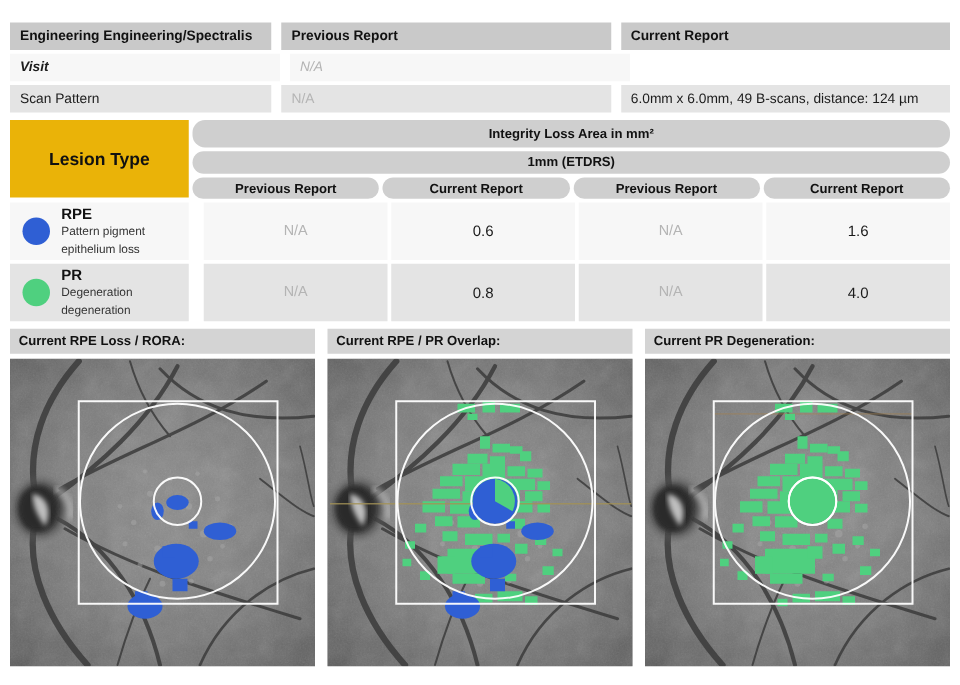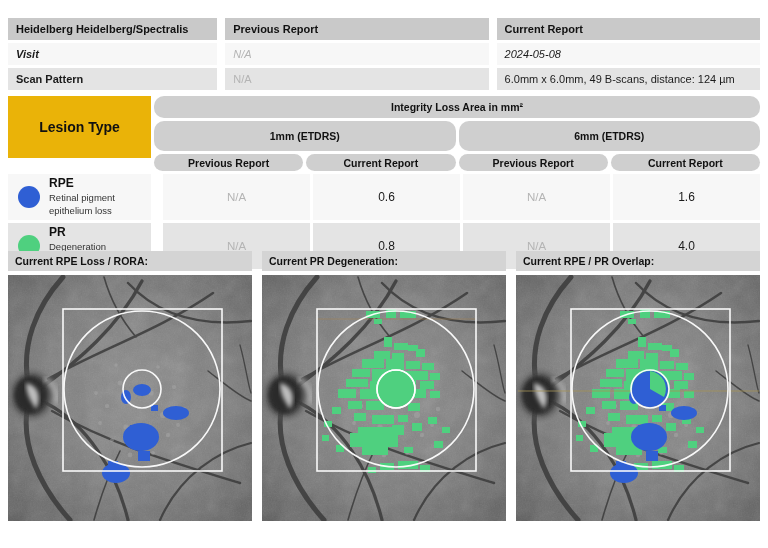--- a/index.html
+++ b/index.html
@@ -26,34 +26,34 @@
   
   #info-table{position:absolute;left:8px;top:18px;width:752px;}
   .info-row{display:flex;gap:8px;margin-bottom:3px;}
   .ic1{width:208px;}
   .ic2{width:264px;}
   .ic3{width:264px;}
   .info-row .hdr-cell{height:22px;padding-left:8px;}
   .info-row .cell{height:22px;padding-left:8px;}
   .rowA .cell{background:#f7f7f7;font-weight:bold;font-size:11px;font-style:italic;}
   .rowA .cell.plain{font-weight:normal;}
-  .rowB .cell{background:#e4e4e4;font-weight:bold;font-size:11px;}
+  .rowB .cell{background:#e4e4e4;font-weight:normal;font-size:11px;}
   .rowB .cell.plain{font-weight:normal;}
 
   
   #lesion-table{position:absolute;left:8px;top:96px;width:752px;}
   .lt-top{display:flex;gap:3px;}
   .lesion-type-cell{
     width:143px;height:62px;background:#eab308;
     display:flex;align-items:center;justify-content:center;
     font-weight:bold;font-size:14px;color:#111;
   }
   .lt-right{flex:1;display:flex;flex-direction:column;gap:3px;}
   .band-all{height:22px;background:#cfcfcf;}
-  .band-pair{display:flex;gap:3px;height:30px;}
+  .band-pair{display:flex;gap:3px;height:18px;}
   .band-pair>div{flex:1;}
   .band-sub{display:flex;gap:3px;height:17px;}
   .band-sub>div{flex:1;}
 
   .lt-row{display:flex;gap:3px;margin-top:3px;}
   .lt-row .legend{
     width:143px;display:flex;align-items:center;padding-left:10px;box-sizing:border-box;
   }
   .lt-row .vcells{flex:1;display:flex;gap:3px;}
   .lt-row .vcells>div{flex:1;display:flex;align-items:center;justify-content:center;}
@@ -62,82 +62,80 @@
   .lt-row{height:46px;gap:12px;}
 
   .dot{width:22px;height:22px;border-radius:50%;flex:0 0 auto;margin-right:9px;}
   .dot-rpe{background:#2f5fd4;}
   .dot-pr{background:#4fd07f;}
   .leg-text{line-height:1.22;}
   .leg-abbr{font-weight:bold;font-size:12px;color:#111;}
   .leg-desc{font-size:9.5px;color:#333;}
 
   
-  #panels{position:absolute;left:8px;top:251px;width:752px;display:flex;gap:10px;}
+  #panels{position:absolute;left:8px;top:263px;width:752px;display:flex;gap:10px;}
   .panel{width:244px;}
   .panel-title{
     height:20px;background:#d4d4d4;display:flex;align-items:center;
     padding-left:7px;font-weight:bold;font-size:10.5px;color:#111;
     box-sizing:border-box;
   }
   .fundus-wrap{margin-top:4px;width:244px;height:246px;position:relative;overflow:hidden;background:#6e6e6e;}
   .fundus-wrap svg{display:block;width:244px;height:246px;}
 </style>
 </head>
 <body>
 
 <div id="info-table">
 
   <div class="info-row">
-    <div class="hdr-cell ic1">Heidelberg Heidelberg/Spectralis</div>
+    <div class="hdr-cell ic1">Engineering Engineering/Spectralis</div>
     <div class="hdr-cell ic2">Previous Report</div>
     <div class="hdr-cell ic3">Current Report</div>
   </div>
 
   <div class="info-row rowA">
     <div class="cell ic1">Visit</div>
     <div class="cell ic2 plain na">N/A</div>
-    <div class="cell ic3 plain">2024-05-08</div>
   </div>
 
   <div class="info-row rowB">
     <div class="cell ic1">Scan Pattern</div>
     <div class="cell ic2 plain na">N/A</div>
     <div class="cell ic3 plain">6.0mm x 6.0mm, 49 B-scans, distance: 124 µm</div>
   </div>
 </div>
 
 <div id="lesion-table">
 
   <div class="lt-top">
     <div class="lesion-type-cell">Lesion Type</div>
 
     <div class="lt-right">
       <div class="band-all sub-hdr">Integrity Loss Area in mm²</div>
 
       <div class="band-pair">
         <div class="sub-hdr">1mm (ETDRS)</div>
-        <div class="sub-hdr">6mm (ETDRS)</div>
       </div>
 
       <div class="band-sub">
         <div class="sub-hdr">Previous Report</div>
         <div class="sub-hdr">Current Report</div>
         <div class="sub-hdr">Previous Report</div>
         <div class="sub-hdr">Current Report</div>
       </div>
     </div>
   </div>
 
   <div class="lt-row row-light">
     <div class="legend">
       <span class="dot dot-rpe"></span>
       <span class="leg-text">
         <span class="leg-abbr">RPE</span><br>
-        <span class="leg-desc">Retinal pigment</span><br>
+        <span class="leg-desc">Pattern pigment</span><br>
         <span class="leg-desc">epithelium loss</span>
       </span>
     </div>
     <div class="vcells">
       <div class="na">N/A</div>
       <div class="val">0.6</div>
       <div class="na">N/A</div>
       <div class="val">1.6</div>
     </div>
   </div>
@@ -252,71 +250,71 @@
         <g fill="none" stroke="#ffffff" stroke-width="1.6" opacity="0.95">
           <rect x="55" y="34" width="159" height="162"></rect>
           <circle cx="134" cy="114" r="78"></circle>
           <circle cx="134" cy="114" r="19"></circle>
         </g>
       </svg>
     </div>
   </div>
 
   <div class="panel">
-    <div class="panel-title">Current PR Degeneration:</div>
+    <div class="panel-title">Current RPE / PR Overlap:</div>
     <div class="fundus-wrap">
       <svg viewBox="0 0 244 246" preserveAspectRatio="none">
         <defs>
-          <radialGradient id="bgB" cx="52%" cy="48%" r="72%">
+          <radialGradient id="bgC" cx="52%" cy="48%" r="72%">
             <stop offset="0%" stop-color="#8c8c8c"></stop>
             <stop offset="55%" stop-color="#7b7b7b"></stop>
             <stop offset="100%" stop-color="#5d5d5d"></stop>
           </radialGradient>
-          <radialGradient id="discB" cx="50%" cy="50%" r="50%">
+          <radialGradient id="discC" cx="50%" cy="50%" r="50%">
             <stop offset="0%" stop-color="#2e2e2e"></stop>
             <stop offset="60%" stop-color="#3a3a3a"></stop>
             <stop offset="100%" stop-color="#6a6a6a" stop-opacity="0"></stop>
           </radialGradient>
-          <filter id="blurB">
+          <filter id="blurC">
               <feGaussianBlur stdDeviation="2.2"></feGaussianBlur>
             </filter>
-          <filter id="grainB">
+          <filter id="grainC">
             <feTurbulence type="fractalNoise" baseFrequency="0.75" numOctaves="3" seed="7"></feTurbulence>
             <feColorMatrix type="saturate" values="0"></feColorMatrix>
           </filter>
-          <filter id="mottleB">
+          <filter id="mottleC">
             <feTurbulence type="fractalNoise" baseFrequency="0.05" numOctaves="4" seed="3"></feTurbulence>
             <feColorMatrix type="saturate" values="0"></feColorMatrix>
           </filter>
         </defs>
 
-        <rect width="244" height="246" fill="url(#bgB)"></rect>
-        <rect width="244" height="246" filter="url(#mottleB)" opacity="0.20"></rect>
-        <rect width="244" height="246" filter="url(#grainB)" opacity="0.13"></rect>
+        <rect width="244" height="246" fill="url(#bgC)"></rect>
+        <rect width="244" height="246" filter="url(#mottleC)" opacity="0.20"></rect>
+        <rect width="244" height="246" filter="url(#grainC)" opacity="0.13"></rect>
 
         <g stroke="#3b3b3b" fill="none" stroke-linecap="round" opacity="0.85">
           <path d="M22,118 C10,70 30,30 55,2" stroke-width="5"></path>
           <path d="M22,122 C8,168 35,215 62,245" stroke-width="5"></path>
           <path d="M34,112 C70,86 110,52 134,6" stroke-width="3.4"></path>
           <path d="M38,128 C80,150 108,196 120,245" stroke-width="3.2"></path>
           <path d="M40,104 C92,74 150,56 205,18" stroke-width="2.6"></path>
           <path d="M44,136 C100,168 160,186 232,208" stroke-width="2.4"></path>
           <path d="M120,8 C150,40 190,52 243,46" stroke-width="2.4"></path>
           <path d="M152,245 C172,200 210,176 243,168" stroke-width="2.2"></path>
           <path d="M96,2 C104,30 116,48 128,62" stroke-width="1.6"></path>
           <path d="M86,245 C96,210 104,192 112,176" stroke-width="1.6"></path>
           <path d="M200,96 C218,110 232,122 243,126" stroke-width="1.5"></path>
           <path d="M232,70 C238,92 240,110 243,118" stroke-width="1.3"></path>
         </g>
 
         <g>
-          <ellipse cx="24" cy="120" rx="25" ry="28" fill="url(#discB)" filter="url(#blurB)"></ellipse>
-          <ellipse cx="22" cy="120" rx="15" ry="18" fill="#2b2b2b" filter="url(#blurB)"></ellipse>
-          <path d="M18,108 C30,110 34,122 28,134 C24,128 18,120 18,108Z" fill="#d9d9d9" opacity="0.85" filter="url(#blurB)"></path>
-          <path d="M36,104 C46,108 50,118 48,128" stroke="#cfcfcf" stroke-width="6" fill="none" opacity="0.45" filter="url(#blurB)"></path>
+          <ellipse cx="24" cy="120" rx="25" ry="28" fill="url(#discC)" filter="url(#blurC)"></ellipse>
+          <ellipse cx="22" cy="120" rx="15" ry="18" fill="#2b2b2b" filter="url(#blurC)"></ellipse>
+          <path d="M18,108 C30,110 34,122 28,134 C24,128 18,120 18,108Z" fill="#d9d9d9" opacity="0.85" filter="url(#blurC)"></path>
+          <path d="M36,104 C46,108 50,118 48,128" stroke="#cfcfcf" stroke-width="6" fill="none" opacity="0.45" filter="url(#blurC)"></path>
         </g>
 
         <g fill="#adadad" opacity="0.42">
           <circle cx="112" cy="108" r="2.4"></circle>
             <circle cx="128" cy="96" r="2"></circle>
           <circle cx="143" cy="118" r="2.6"></circle>
             <circle cx="99" cy="131" r="2.2"></circle>
           <circle cx="155" cy="140" r="3"></circle>
             <circle cx="118" cy="152" r="2.6"></circle>
           <circle cx="134" cy="166" r="2.3"></circle>
@@ -325,22 +323,20 @@
             <circle cx="88" cy="118" r="1.9"></circle>
           <circle cx="150" cy="92" r="1.8"></circle>
             <circle cx="122" cy="180" r="2.4"></circle>
           <circle cx="160" cy="160" r="2.2"></circle>
             <circle cx="92" cy="148" r="2"></circle>
           <circle cx="176" cy="134" r="2.2"></circle>
             <circle cx="108" cy="90" r="1.7"></circle>
           <circle cx="145" cy="178" r="2"></circle>
             <circle cx="170" cy="150" r="1.9"></circle>
         </g>
-
-        <line x1="55" y1="44" x2="214" y2="44" stroke="#a3804f" stroke-width="1" opacity="0.55"></line>
 
         <g fill="#4fd07f">
           <rect x="104" y="36" width="14" height="7"></rect>
             <rect x="124" y="34" width="10" height="9"></rect>
           <rect x="138" y="36" width="16" height="7"></rect>
             <rect x="112" y="44" width="8" height="5"></rect>
           <rect x="122" y="62" width="8" height="10"></rect>
             <rect x="132" y="68" width="14" height="7"></rect>
           <rect x="146" y="70" width="10" height="6"></rect>
             <rect x="112" y="76" width="16" height="8"></rect>
@@ -380,83 +376,97 @@
             <rect x="60" y="160" width="7" height="6"></rect>
           <rect x="118" y="188" width="14" height="7"></rect>
             <rect x="136" y="186" width="20" height="8"></rect>
           <rect x="158" y="190" width="10" height="7"></rect>
             <rect x="106" y="192" width="8" height="6"></rect>
           <rect x="172" y="166" width="9" height="7"></rect>
             <rect x="180" y="152" width="8" height="6"></rect>
           <rect x="142" y="172" width="9" height="6"></rect>
         </g>
 
+        <g fill="#2f5fd4">
+          <ellipse cx="134" cy="115" rx="9" ry="6"></ellipse>
+          <ellipse cx="118" cy="122" rx="5" ry="7"></ellipse>
+          <ellipse cx="168" cy="138" rx="13" ry="7"></ellipse>
+          <ellipse cx="133" cy="162" rx="18" ry="14"></ellipse>
+          <rect x="122" y="150" width="10" height="9"></rect>
+          <rect x="130" y="176" width="12" height="10"></rect>
+          <ellipse cx="108" cy="198" rx="14" ry="10"></ellipse>
+          <rect x="100" y="186" width="10" height="8"></rect>
+          <rect x="143" y="130" width="7" height="6"></rect>
+        </g>
+
+        <line x1="2" y1="116" x2="243" y2="116" stroke="#a39256" stroke-width="1.2" opacity="0.8"></line>
+
         <g fill="none" stroke="#ffffff" stroke-width="1.6" opacity="0.95">
           <rect x="55" y="34" width="159" height="162"></rect>
           <circle cx="134" cy="114" r="78"></circle>
-          <circle cx="134" cy="114" r="19"></circle>
-        </g>
-        <circle cx="134" cy="114" r="18" fill="#4fd07f"></circle>
+        </g>
+        <circle cx="134" cy="114" r="18" fill="#2f5fd4"></circle>
+        <path d="M134,96 A18,18 0 0 1 148,122 L134,114 Z" fill="#4fd07f"></path>
         <circle cx="134" cy="114" r="19" fill="none" stroke="#ffffff" stroke-width="1.6" opacity="0.95"></circle>
       </svg>
     </div>
   </div>
 
   <div class="panel">
-    <div class="panel-title">Current RPE / PR Overlap:</div>
+    <div class="panel-title">Current PR Degeneration:</div>
     <div class="fundus-wrap">
       <svg viewBox="0 0 244 246" preserveAspectRatio="none">
         <defs>
-          <radialGradient id="bgC" cx="52%" cy="48%" r="72%">
+          <radialGradient id="bgB" cx="52%" cy="48%" r="72%">
             <stop offset="0%" stop-color="#8c8c8c"></stop>
             <stop offset="55%" stop-color="#7b7b7b"></stop>
             <stop offset="100%" stop-color="#5d5d5d"></stop>
           </radialGradient>
-          <radialGradient id="discC" cx="50%" cy="50%" r="50%">
+          <radialGradient id="discB" cx="50%" cy="50%" r="50%">
             <stop offset="0%" stop-color="#2e2e2e"></stop>
             <stop offset="60%" stop-color="#3a3a3a"></stop>
             <stop offset="100%" stop-color="#6a6a6a" stop-opacity="0"></stop>
           </radialGradient>
-          <filter id="blurC">
+          <filter id="blurB">
               <feGaussianBlur stdDeviation="2.2"></feGaussianBlur>
             </filter>
-          <filter id="grainC">
+          <filter id="grainB">
             <feTurbulence type="fractalNoise" baseFrequency="0.75" numOctaves="3" seed="7"></feTurbulence>
             <feColorMatrix type="saturate" values="0"></feColorMatrix>
           </filter>
-          <filter id="mottleC">
+          <filter id="mottleB">
             <feTurbulence type="fractalNoise" baseFrequency="0.05" numOctaves="4" seed="3"></feTurbulence>
             <feColorMatrix type="saturate" values="0"></feColorMatrix>
           </filter>
         </defs>
 
-        <rect width="244" height="246" fill="url(#bgC)"></rect>
-        <rect width="244" height="246" filter="url(#mottleC)" opacity="0.20"></rect>
-        <rect width="244" height="246" filter="url(#grainC)" opacity="0.13"></rect>
+        <rect width="244" height="246" fill="url(#bgB)"></rect>
+        <rect width="244" height="246" filter="url(#mottleB)" opacity="0.20"></rect>
+        <rect width="244" height="246" filter="url(#grainB)" opacity="0.13"></rect>
 
         <g stroke="#3b3b3b" fill="none" stroke-linecap="round" opacity="0.85">
           <path d="M22,118 C10,70 30,30 55,2" stroke-width="5"></path>
           <path d="M22,122 C8,168 35,215 62,245" stroke-width="5"></path>
           <path d="M34,112 C70,86 110,52 134,6" stroke-width="3.4"></path>
           <path d="M38,128 C80,150 108,196 120,245" stroke-width="3.2"></path>
           <path d="M40,104 C92,74 150,56 205,18" stroke-width="2.6"></path>
           <path d="M44,136 C100,168 160,186 232,208" stroke-width="2.4"></path>
           <path d="M120,8 C150,40 190,52 243,46" stroke-width="2.4"></path>
           <path d="M152,245 C172,200 210,176 243,168" stroke-width="2.2"></path>
           <path d="M96,2 C104,30 116,48 128,62" stroke-width="1.6"></path>
           <path d="M86,245 C96,210 104,192 112,176" stroke-width="1.6"></path>
           <path d="M200,96 C218,110 232,122 243,126" stroke-width="1.5"></path>
           <path d="M232,70 C238,92 240,110 243,118" stroke-width="1.3"></path>
         </g>
 
         <g>
-          <ellipse cx="24" cy="120" rx="25" ry="28" fill="url(#discC)" filter="url(#blurC)"></ellipse>
-          <ellipse cx="22" cy="120" rx="15" ry="18" fill="#2b2b2b" filter="url(#blurC)"></ellipse>
-          <path d="M18,108 C30,110 34,122 28,134 C24,128 18,120 18,108Z" fill="#d9d9d9" opacity="0.85" filter="url(#blurC)"></path>
-          <path d="M36,104 C46,108 50,118 48,128" stroke="#cfcfcf" stroke-width="6" fill="none" opacity="0.45" filter="url(#blurC)"></path>
+          <ellipse cx="24" cy="120" rx="25" ry="28" fill="url(#discB)" filter="url(#blurB)"></ellipse>
+          <ellipse cx="22" cy="120" rx="15" ry="18" fill="#2b2b2b" filter="url(#blurB)"></ellipse>
+          <path d="M18,108 C30,110 34,122 28,134 C24,128 18,120 18,108Z" fill="#d9d9d9" opacity="0.85" filter="url(#blurB)"></path>
+          <path d="M36,104 C46,108 50,118 48,128" stroke="#cfcfcf" stroke-width="6" fill="none" opacity="0.45" filter="url(#blurB)"></path>
         </g>
 
         <g fill="#adadad" opacity="0.42">
           <circle cx="112" cy="108" r="2.4"></circle>
             <circle cx="128" cy="96" r="2"></circle>
           <circle cx="143" cy="118" r="2.6"></circle>
             <circle cx="99" cy="131" r="2.2"></circle>
           <circle cx="155" cy="140" r="3"></circle>
             <circle cx="118" cy="152" r="2.6"></circle>
           <circle cx="134" cy="166" r="2.3"></circle>
@@ -465,20 +475,22 @@
             <circle cx="88" cy="118" r="1.9"></circle>
           <circle cx="150" cy="92" r="1.8"></circle>
             <circle cx="122" cy="180" r="2.4"></circle>
           <circle cx="160" cy="160" r="2.2"></circle>
             <circle cx="92" cy="148" r="2"></circle>
           <circle cx="176" cy="134" r="2.2"></circle>
             <circle cx="108" cy="90" r="1.7"></circle>
           <circle cx="145" cy="178" r="2"></circle>
             <circle cx="170" cy="150" r="1.9"></circle>
         </g>
+
+        <line x1="55" y1="44" x2="214" y2="44" stroke="#a3804f" stroke-width="1" opacity="0.55"></line>
 
         <g fill="#4fd07f">
           <rect x="104" y="36" width="14" height="7"></rect>
             <rect x="124" y="34" width="10" height="9"></rect>
           <rect x="138" y="36" width="16" height="7"></rect>
             <rect x="112" y="44" width="8" height="5"></rect>
           <rect x="122" y="62" width="8" height="10"></rect>
             <rect x="132" y="68" width="14" height="7"></rect>
           <rect x="146" y="70" width="10" height="6"></rect>
             <rect x="112" y="76" width="16" height="8"></rect>
@@ -518,37 +530,23 @@
             <rect x="60" y="160" width="7" height="6"></rect>
           <rect x="118" y="188" width="14" height="7"></rect>
             <rect x="136" y="186" width="20" height="8"></rect>
           <rect x="158" y="190" width="10" height="7"></rect>
             <rect x="106" y="192" width="8" height="6"></rect>
           <rect x="172" y="166" width="9" height="7"></rect>
             <rect x="180" y="152" width="8" height="6"></rect>
           <rect x="142" y="172" width="9" height="6"></rect>
         </g>
 
-        <g fill="#2f5fd4">
-          <ellipse cx="134" cy="115" rx="9" ry="6"></ellipse>
-          <ellipse cx="118" cy="122" rx="5" ry="7"></ellipse>
-          <ellipse cx="168" cy="138" rx="13" ry="7"></ellipse>
-          <ellipse cx="133" cy="162" rx="18" ry="14"></ellipse>
-          <rect x="122" y="150" width="10" height="9"></rect>
-          <rect x="130" y="176" width="12" height="10"></rect>
-          <ellipse cx="108" cy="198" rx="14" ry="10"></ellipse>
-          <rect x="100" y="186" width="10" height="8"></rect>
-          <rect x="143" y="130" width="7" height="6"></rect>
-        </g>
-
-        <line x1="2" y1="116" x2="243" y2="116" stroke="#a39256" stroke-width="1.2" opacity="0.8"></line>
-
         <g fill="none" stroke="#ffffff" stroke-width="1.6" opacity="0.95">
           <rect x="55" y="34" width="159" height="162"></rect>
           <circle cx="134" cy="114" r="78"></circle>
-        </g>
-        <circle cx="134" cy="114" r="18" fill="#2f5fd4"></circle>
-        <path d="M134,96 A18,18 0 0 1 148,122 L134,114 Z" fill="#4fd07f"></path>
+          <circle cx="134" cy="114" r="19"></circle>
+        </g>
+        <circle cx="134" cy="114" r="18" fill="#4fd07f"></circle>
         <circle cx="134" cy="114" r="19" fill="none" stroke="#ffffff" stroke-width="1.6" opacity="0.95"></circle>
       </svg>
     </div>
   </div>
 </div>
 
 </body></html>

